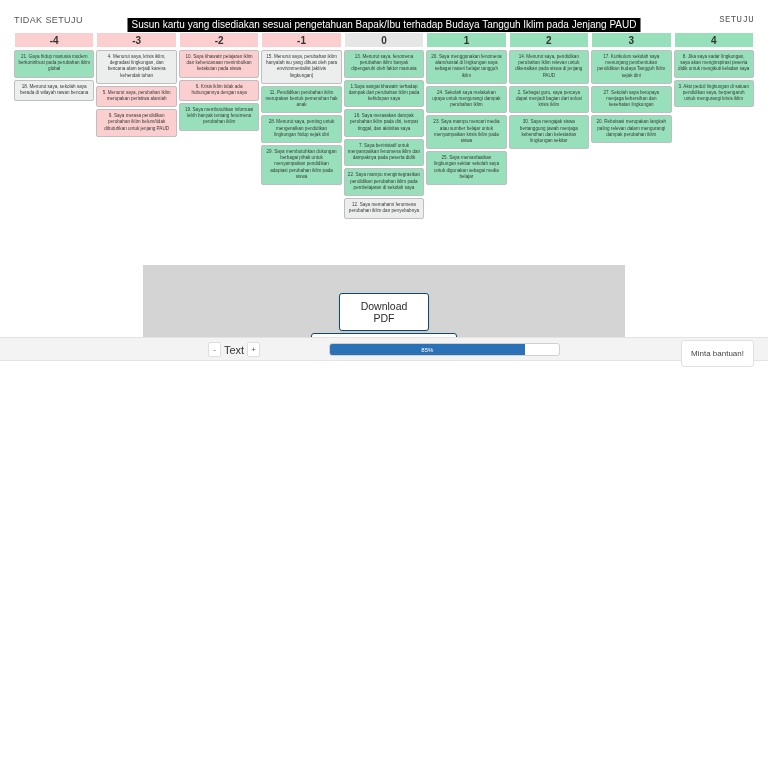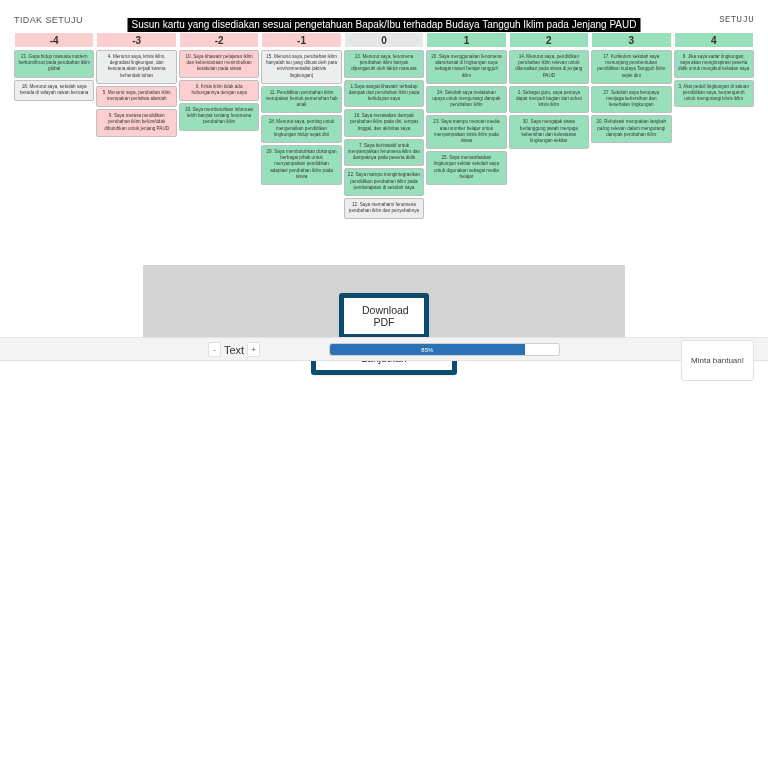--- a/index.html
+++ b/index.html
@@ -103,21 +103,21 @@
   .btn-stack {
     position: absolute;
     left: 0; right: 0;
     top: 28px;
     display: flex;
     flex-direction: column;
     align-items: center;
   }
   .modal-btn {
     background: #ffffff;
-    border: 5px solid #0c4a6e;
+    border: 1px solid #0c4a6e;
     border-radius: 3px;
     box-shadow: 0 1px 2px rgba(0,0,0,.09);
     font-size: 10.5px;
     color: #2b2b2b;
     padding: 6px 18px;
     text-align: center;
     cursor: pointer;
   }
   .btn-download { width: 90px; }
   .btn-continue { width: 146px; margin-top: 2px; }
@@ -175,21 +175,21 @@
   }
   .help-btn {
     position: absolute;
     right: 14px;
     top: 2px;
     background: #ffffff;
     border: 1px solid #e0e0e0;
     border-radius: 3px;
     font-size: 8px;
     color: #444444;
-    padding: 15px 9px;
+    padding: 8px 9px;
     cursor: pointer;
     margin-left: 16px;
   }
 </style>
 </head>
 <body>
 
 <div class="app">
 
   <div class="poles">

